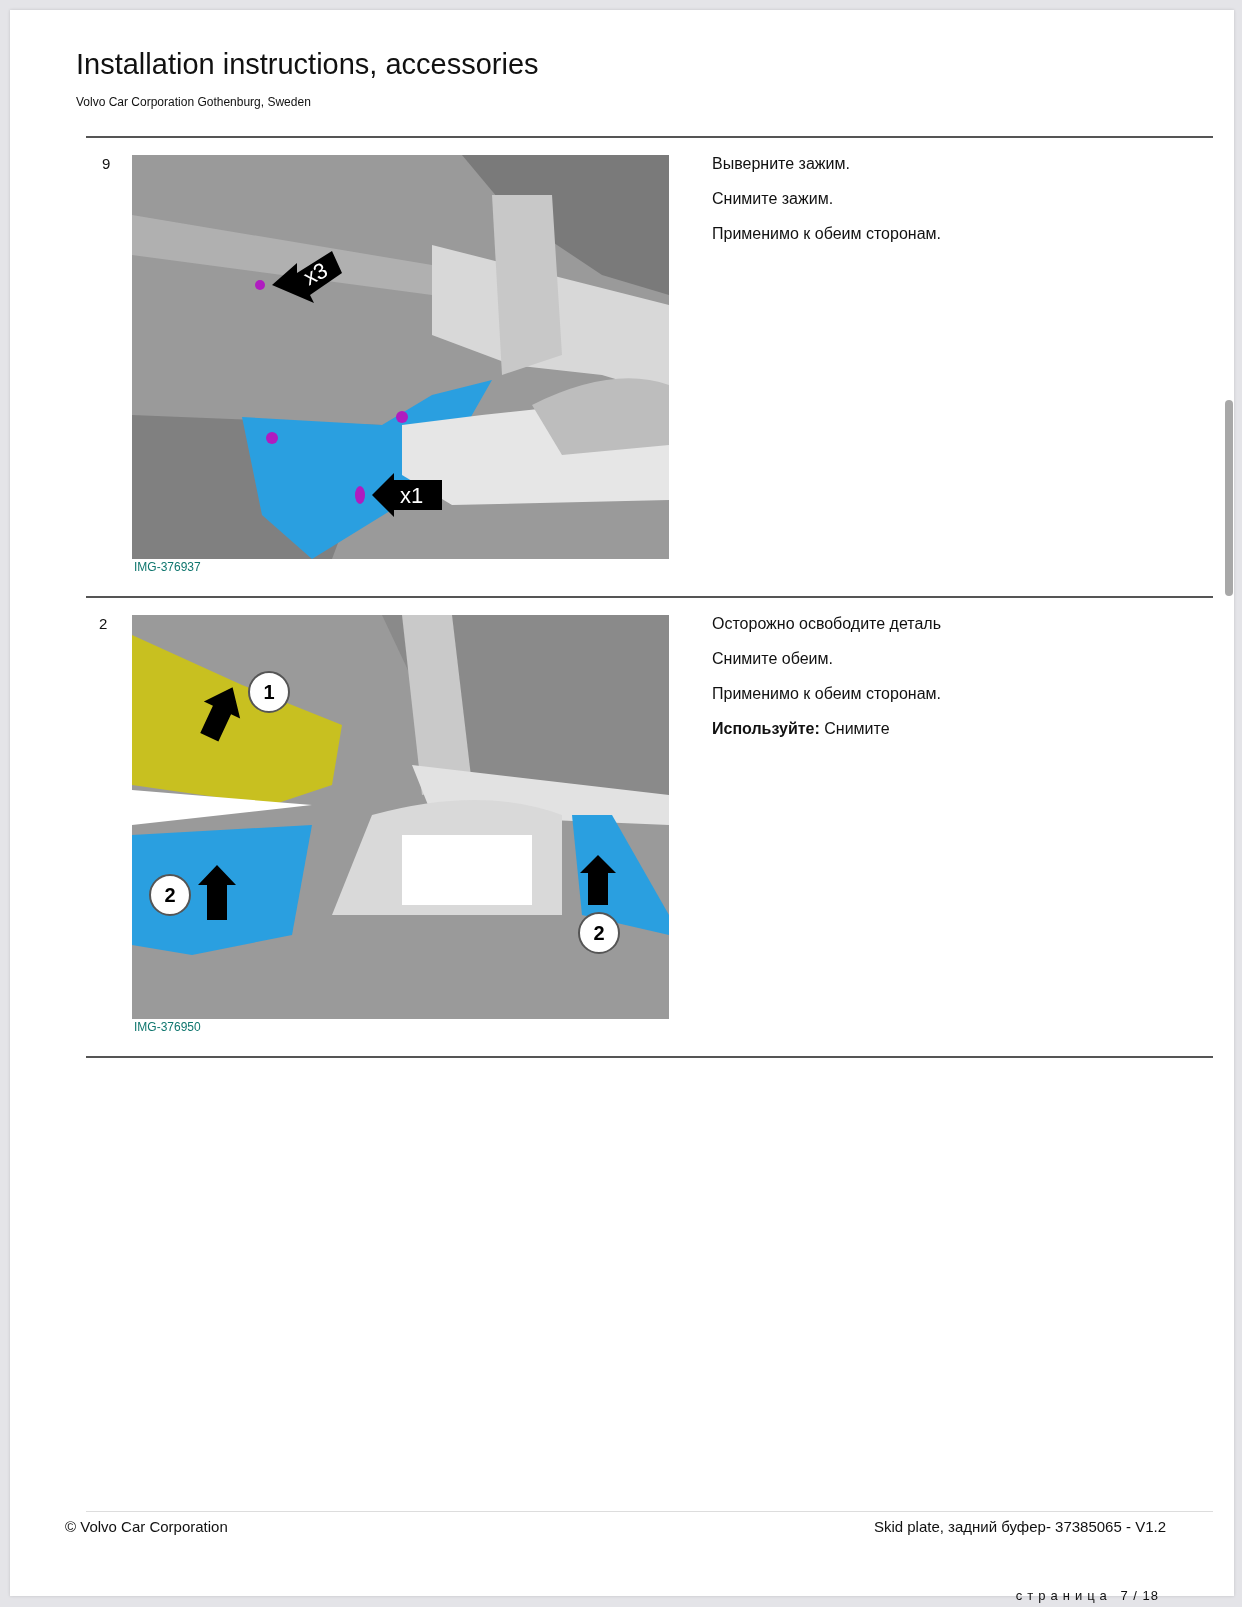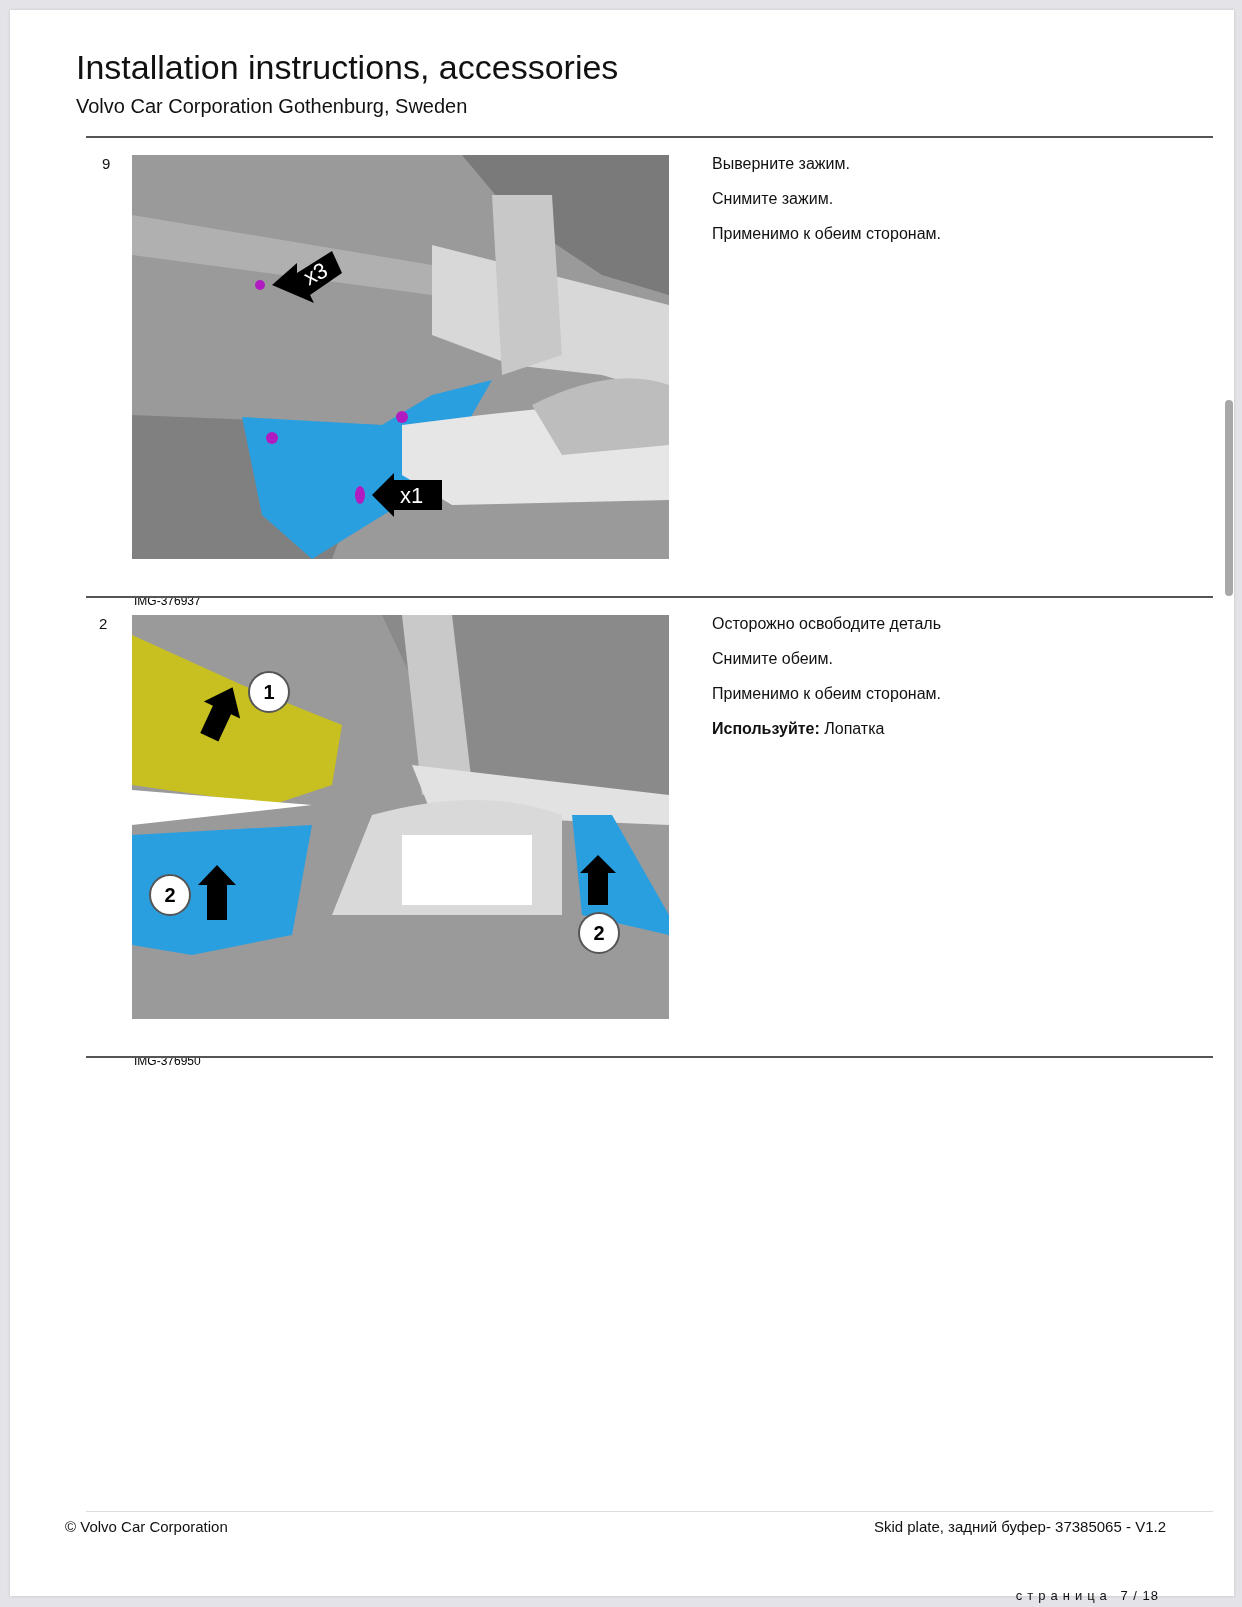--- a/index.html
+++ b/index.html
@@ -1,23 +1,23 @@
 <!DOCTYPE html>
 <html><head>
 <meta charset="utf-8">
 <style>
   html,body{margin:0;padding:0;}
   body{width:1242px;height:1607px;background:#e4e4e8;position:relative;overflow:hidden;font-family:"Liberation Sans",sans-serif;color:#111;}
   .page{position:absolute;left:10px;top:10px;width:1224px;height:1586px;background:#fff;box-shadow:0 0 3px rgba(0,0,0,.15);}
-  .title{position:absolute;left:66px;top:38px;font-size:34px;font-weight:400;margin:0;color:#111;}
-  .subtitle{position:absolute;left:66px;top:85px;font-size:20px;color:#111;}
+  .title{position:absolute;left:66px;top:38px;font-size:29px;font-weight:400;margin:0;color:#111;}
+  .subtitle{position:absolute;left:66px;top:85px;font-size:12px;color:#111;}
   .rule{position:absolute;left:76px;width:1127px;height:2px;background:#555;}
   .step-num{position:absolute;font-size:15px;color:#111;}
   .figure{position:absolute;left:122px;width:537px;height:404px;overflow:hidden;background:#8e8e8e;}
-  .img-id{position:absolute;left:124px;font-size:12px;color:#000000;margin-top:34px;}
+  .img-id{position:absolute;left:124px;font-size:12px;color:#0f766e;}
   .instr{position:absolute;left:702px;font-size:16px;color:#111;}
   .instr p{margin:0 0 17px 0;line-height:18px;}
   .instr b{font-weight:700;}
   .footer-rule{position:absolute;left:76px;top:1501px;width:1127px;height:1px;background:#ddd;}
   .footer-left{position:absolute;left:55px;top:1508px;font-size:15px;}
   .footer-right{position:absolute;right:68px;top:1508px;font-size:15px;}
   .pager{position:absolute;right:75px;top:1553px;font-size:13px;letter-spacing:5px;margin-top:25px;}
   .pager .num{letter-spacing:1px;}
   .scrollbar{position:absolute;left:1225px;top:400px;width:8px;height:196px;background:#a8a8a8;border-radius:4px;}
 </style>
@@ -95,21 +95,21 @@
         <polygon points="448,258 466,240 484,258 476,258 476,290 456,290 456,258" fill="#000"></polygon>
       </g>
     </svg>
   </div>
   <div class="img-id" style="top:1010px">IMG-376950</div>
 
   <div class="instr" style="top:605px">
     <p>Осторожно освободите деталь</p>
     <p>Снимите обеим.</p>
     <p>Применимо к обеим сторонам.</p>
-    <p><b>Используйте:</b><span> Лопатка</span></p>
+    <p><b>Используйте:</b><span> Снимите</span></p>
   </div>
 
   <div class="rule" style="top:1046px"></div>
 
   <div class="footer-rule"></div>
   <div class="footer-left">© Volvo Car Corporation</div>
   <div class="footer-right">Skid plate, задний буфер- 37385065 - V1.2</div>
   <div class="pager"><span>страница</span> <span class="num">7 / 18</span></div>
 </div>
 

